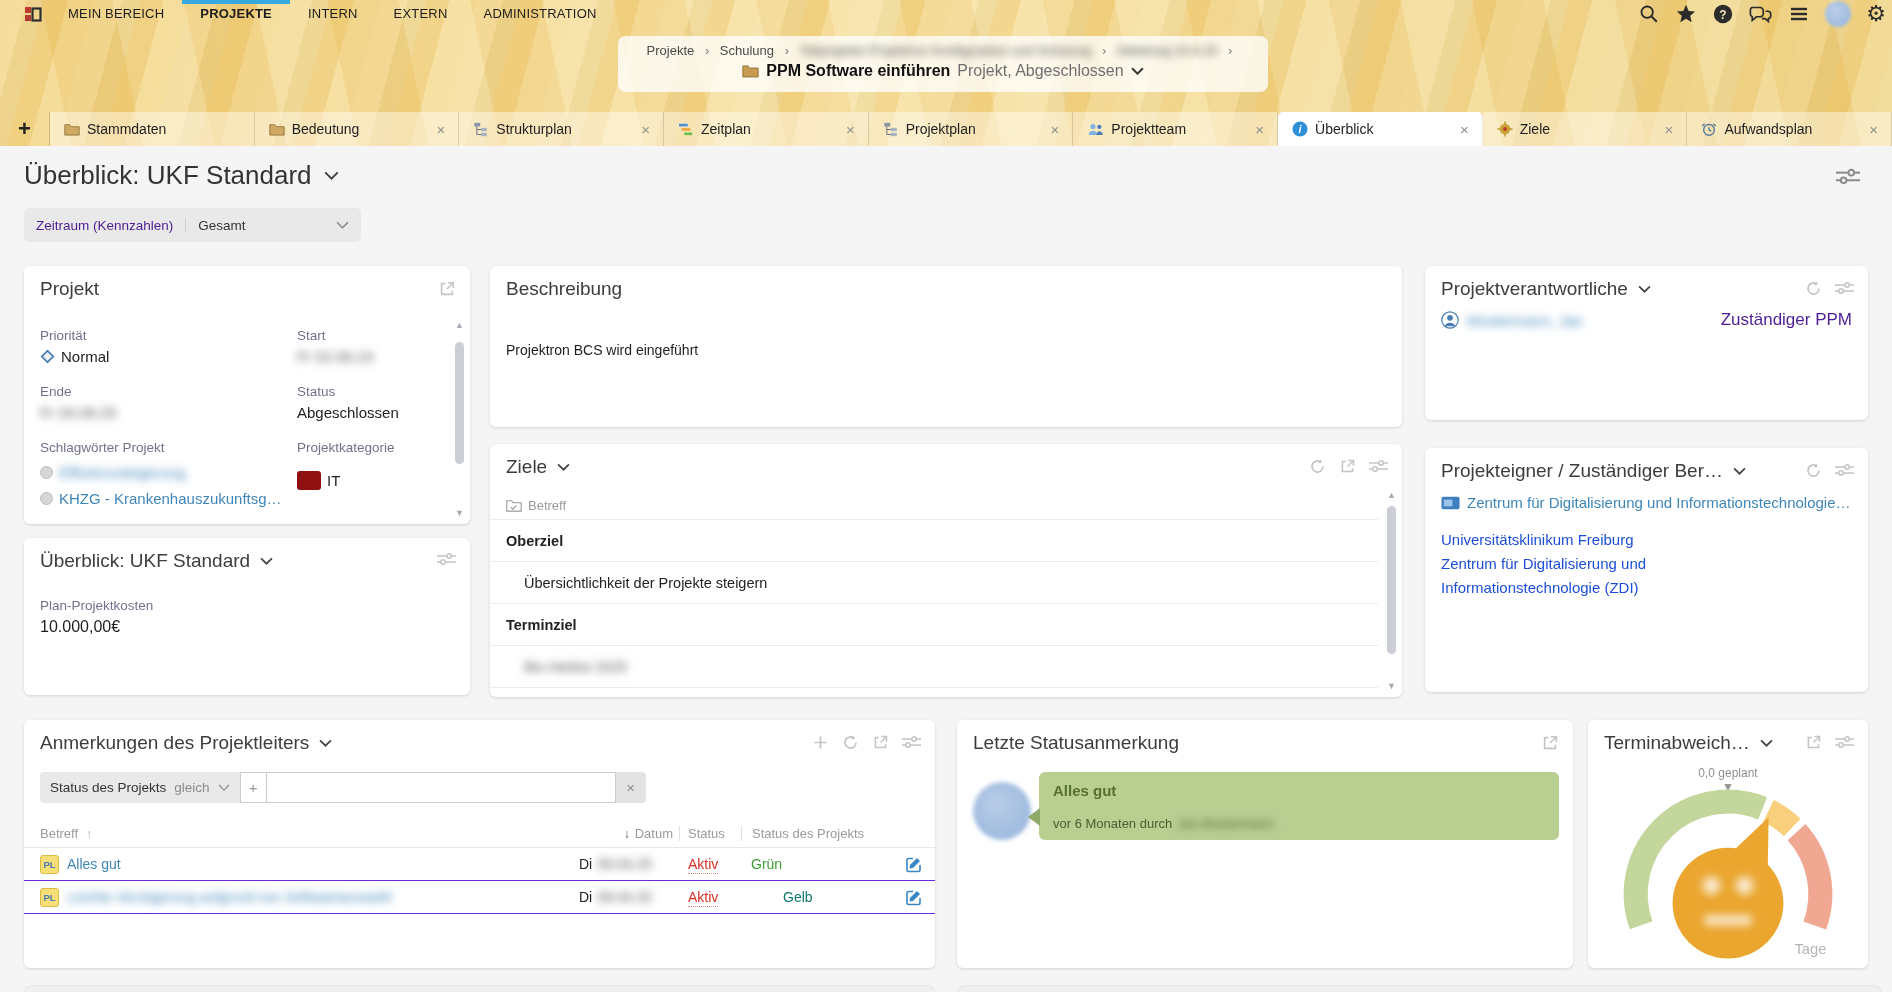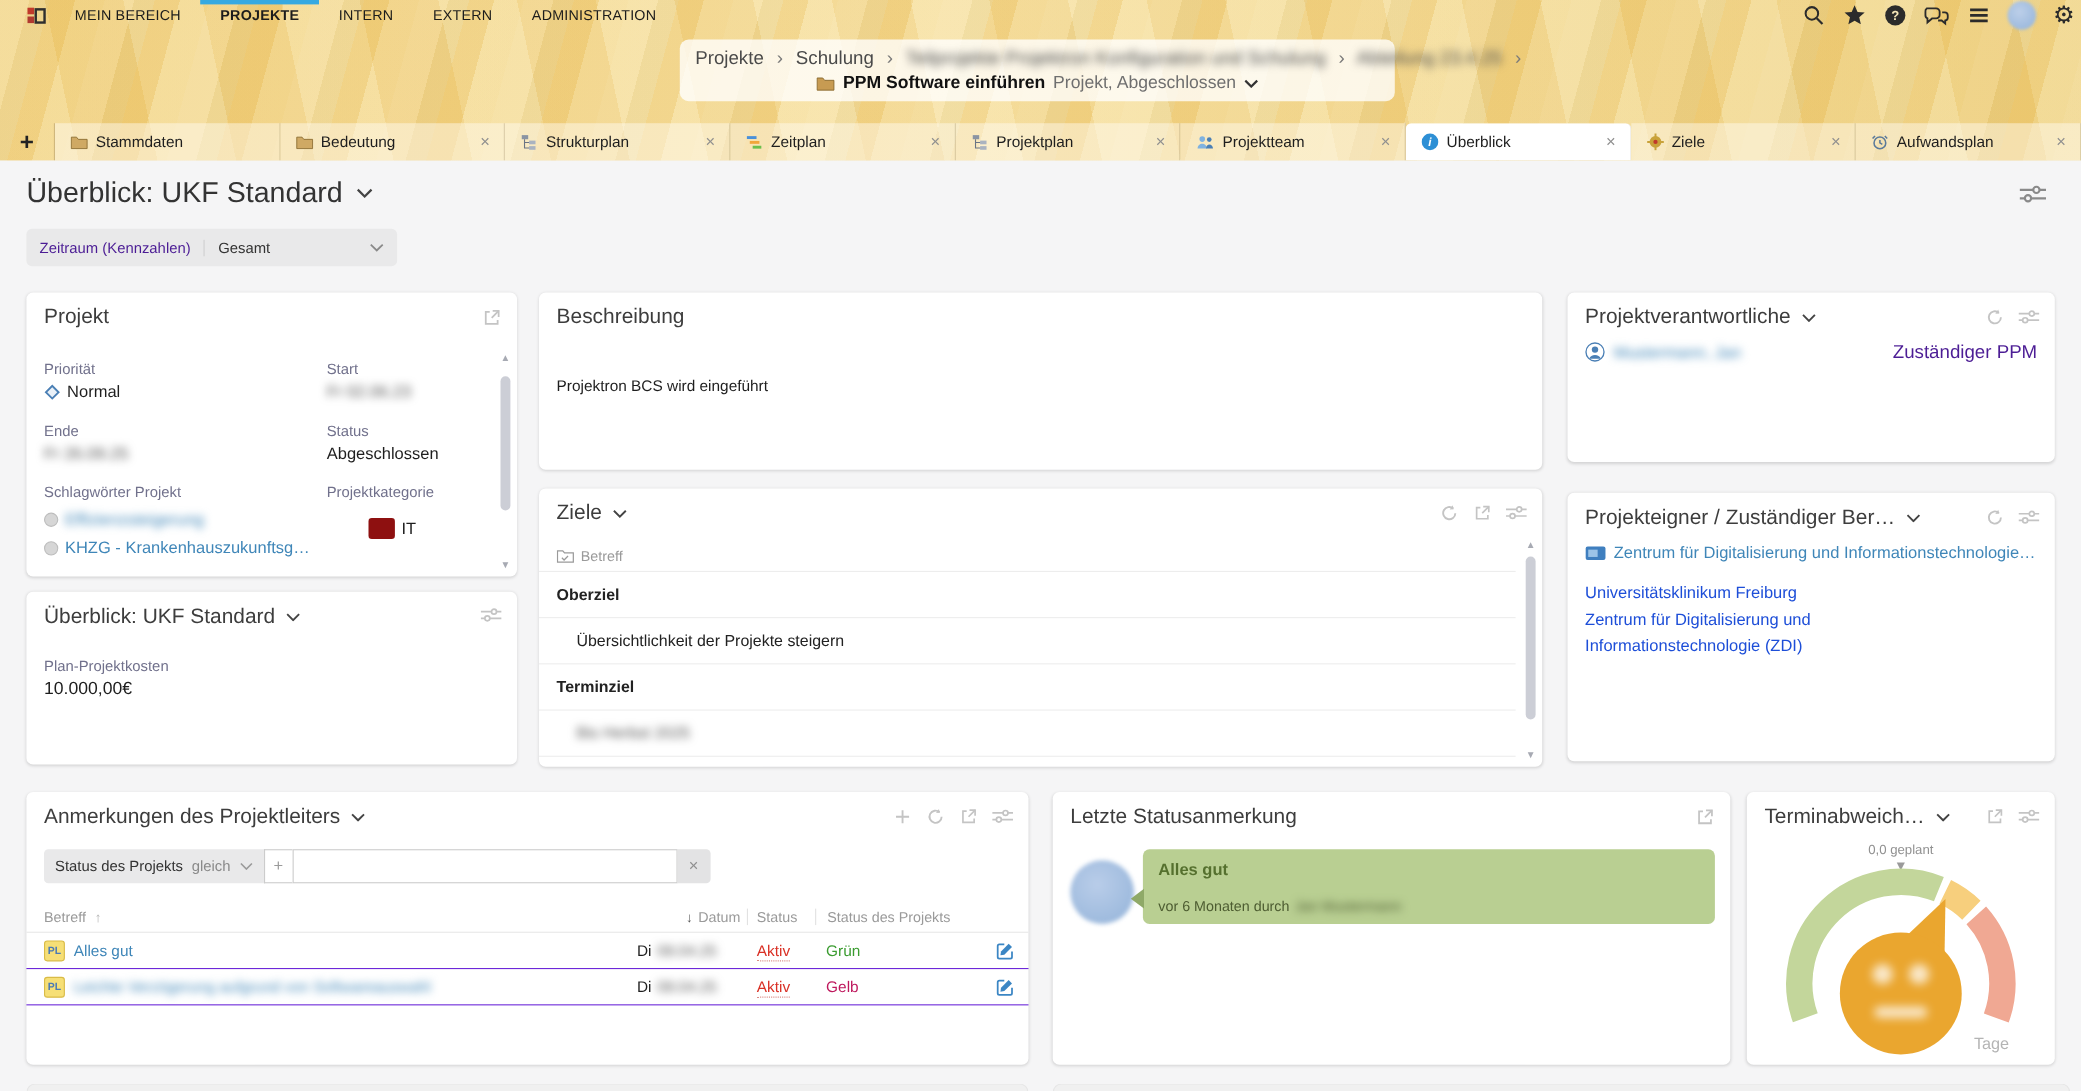--- a/index.html
+++ b/index.html
@@ -21,21 +21,21 @@
   .nav-item.active::before { content:""; position:absolute; left:0; top:0; width:100%; height:4px; background:#36a9e1; }
   .top-icons { margin-left:auto; display:flex; align-items:center; gap:15px; padding-right:6px; }
   .top-icons svg { display:block; }
   .gear-glyph { font-size:22px; color:#2b2b2b; line-height:1; }
   .avatar-sm { width:26px; height:26px; border-radius:50%;
     background:radial-gradient(circle at 42% 38%, #bccfe9, #92b2d9); filter:blur(1.5px); }
 
   
   .crumb-box { position:absolute; left:618px; top:36px; width:650px; height:56px;
     background:rgba(255,255,255,0.78); border-radius:8px; padding:7px 14px 4px; text-align:center; }
-  .crumb-line1 { font-size:17px; color:#4a4a4a; white-space:nowrap; }
+  .crumb-line1 { font-size:13px; color:#4a4a4a; white-space:nowrap; }
   .crumb-line1 .sep { margin:0 7px; color:#7a7a7a; }
   .crumb-link { cursor:pointer; }
   .crumb-line2 { margin-top:4px; font-size:16px; color:#6f6f6f; white-space:nowrap;
     display:flex; align-items:center; justify-content:center; gap:7px; }
   .crumb-title { font-weight:bold; color:#111; }
 
   
   .tabstrip { position:absolute; left:0; bottom:0; width:100%; height:34px; display:flex; align-items:stretch; }
   .tab-add { width:50px; display:flex; align-items:center; justify-content:center;
     font-size:22px; font-weight:bold; color:#222; border-right:1px solid rgba(110,90,50,0.28); cursor:pointer; }
@@ -103,21 +103,21 @@
   .c-datum { width:100px; flex:none; display:flex; align-items:center; gap:5px; }
   .c-status { width:62px; flex:none; padding-left:8px; border-left:1px solid transparent; }
   .c-pstatus { width:152px; flex:none; padding-left:10px; }
   .c-edit { width:42px; flex:none; display:flex; justify-content:center; }
   .anm-hrow .c-datum { justify-content:flex-end; padding-right:6px; }
   .anm-hrow .c-status, .anm-hrow .c-pstatus { border-left:1px solid #e2e2e2; }
   .pl-badge { width:19px; height:19px; background:#f6df76; border:1px solid #d9bb46; border-radius:3px;
     font-size:9.5px; font-weight:bold; color:#4a7ab5; display:flex; align-items:center; justify-content:center; flex:none; }
   .status-aktiv { color:#d93025; border-bottom:1px dotted #d98c86; padding-bottom:1px; }
   .ps-gruen { color:#3b9c30; }
-  .ps-gelb { color:#be185d; }
+  .ps-gelb { color:#0f766e;margin-left:32px; }
   .sort-up { color:#b0b0b0; font-size:12px; }
   .sort-down { color:#555; font-size:12px; }
 
   
   .avatar-big { position:absolute; left:16px; top:62px; width:58px; height:58px; border-radius:50%;
     background:radial-gradient(circle at 42% 38%, #b9cde9, #93b3d9); filter:blur(2px); }
   .note-bubble { position:absolute; left:82px; top:52px; width:520px; height:68px;
     background:#b9cf92; border-radius:6px; padding:10px 14px; }
   .note-bubble::before { content:""; position:absolute; left:-11px; bottom:14px;
     border-top:9px solid transparent; border-bottom:9px solid transparent; border-right:12px solid #8fa968; }
@@ -346,21 +346,21 @@
         <span class="tagdot"></span>
         <span class="link blur">Effizienzsteigerung</span>
       </div>
       <div class="f-value" style="margin-top:9px; white-space:nowrap;">
         <span class="tagdot"></span>
         <span class="link">KHZG - Krankenhauszukunftsg…</span>
       </div>
     </div>
     <div style="position:absolute; left:273px; top:174px;">
       <div class="f-label">Projektkategorie</div>
-      <div class="f-value" style="margin-top:16px;margin-left:38px;">
+      <div class="f-value" style="margin-top:16px;">
         <span class="cat-swatch"></span>
         <span>IT</span>
       </div>
     </div>
     <div class="vscroll" style="right:4px; top:54px; bottom:6px;">
       <div class="arr" style="top:0;">▲</div>
       <div class="thumb" style="top:22px; height:122px;"></div>
       <div class="arr" style="bottom:0;">▼</div>
     </div>
   </section>

